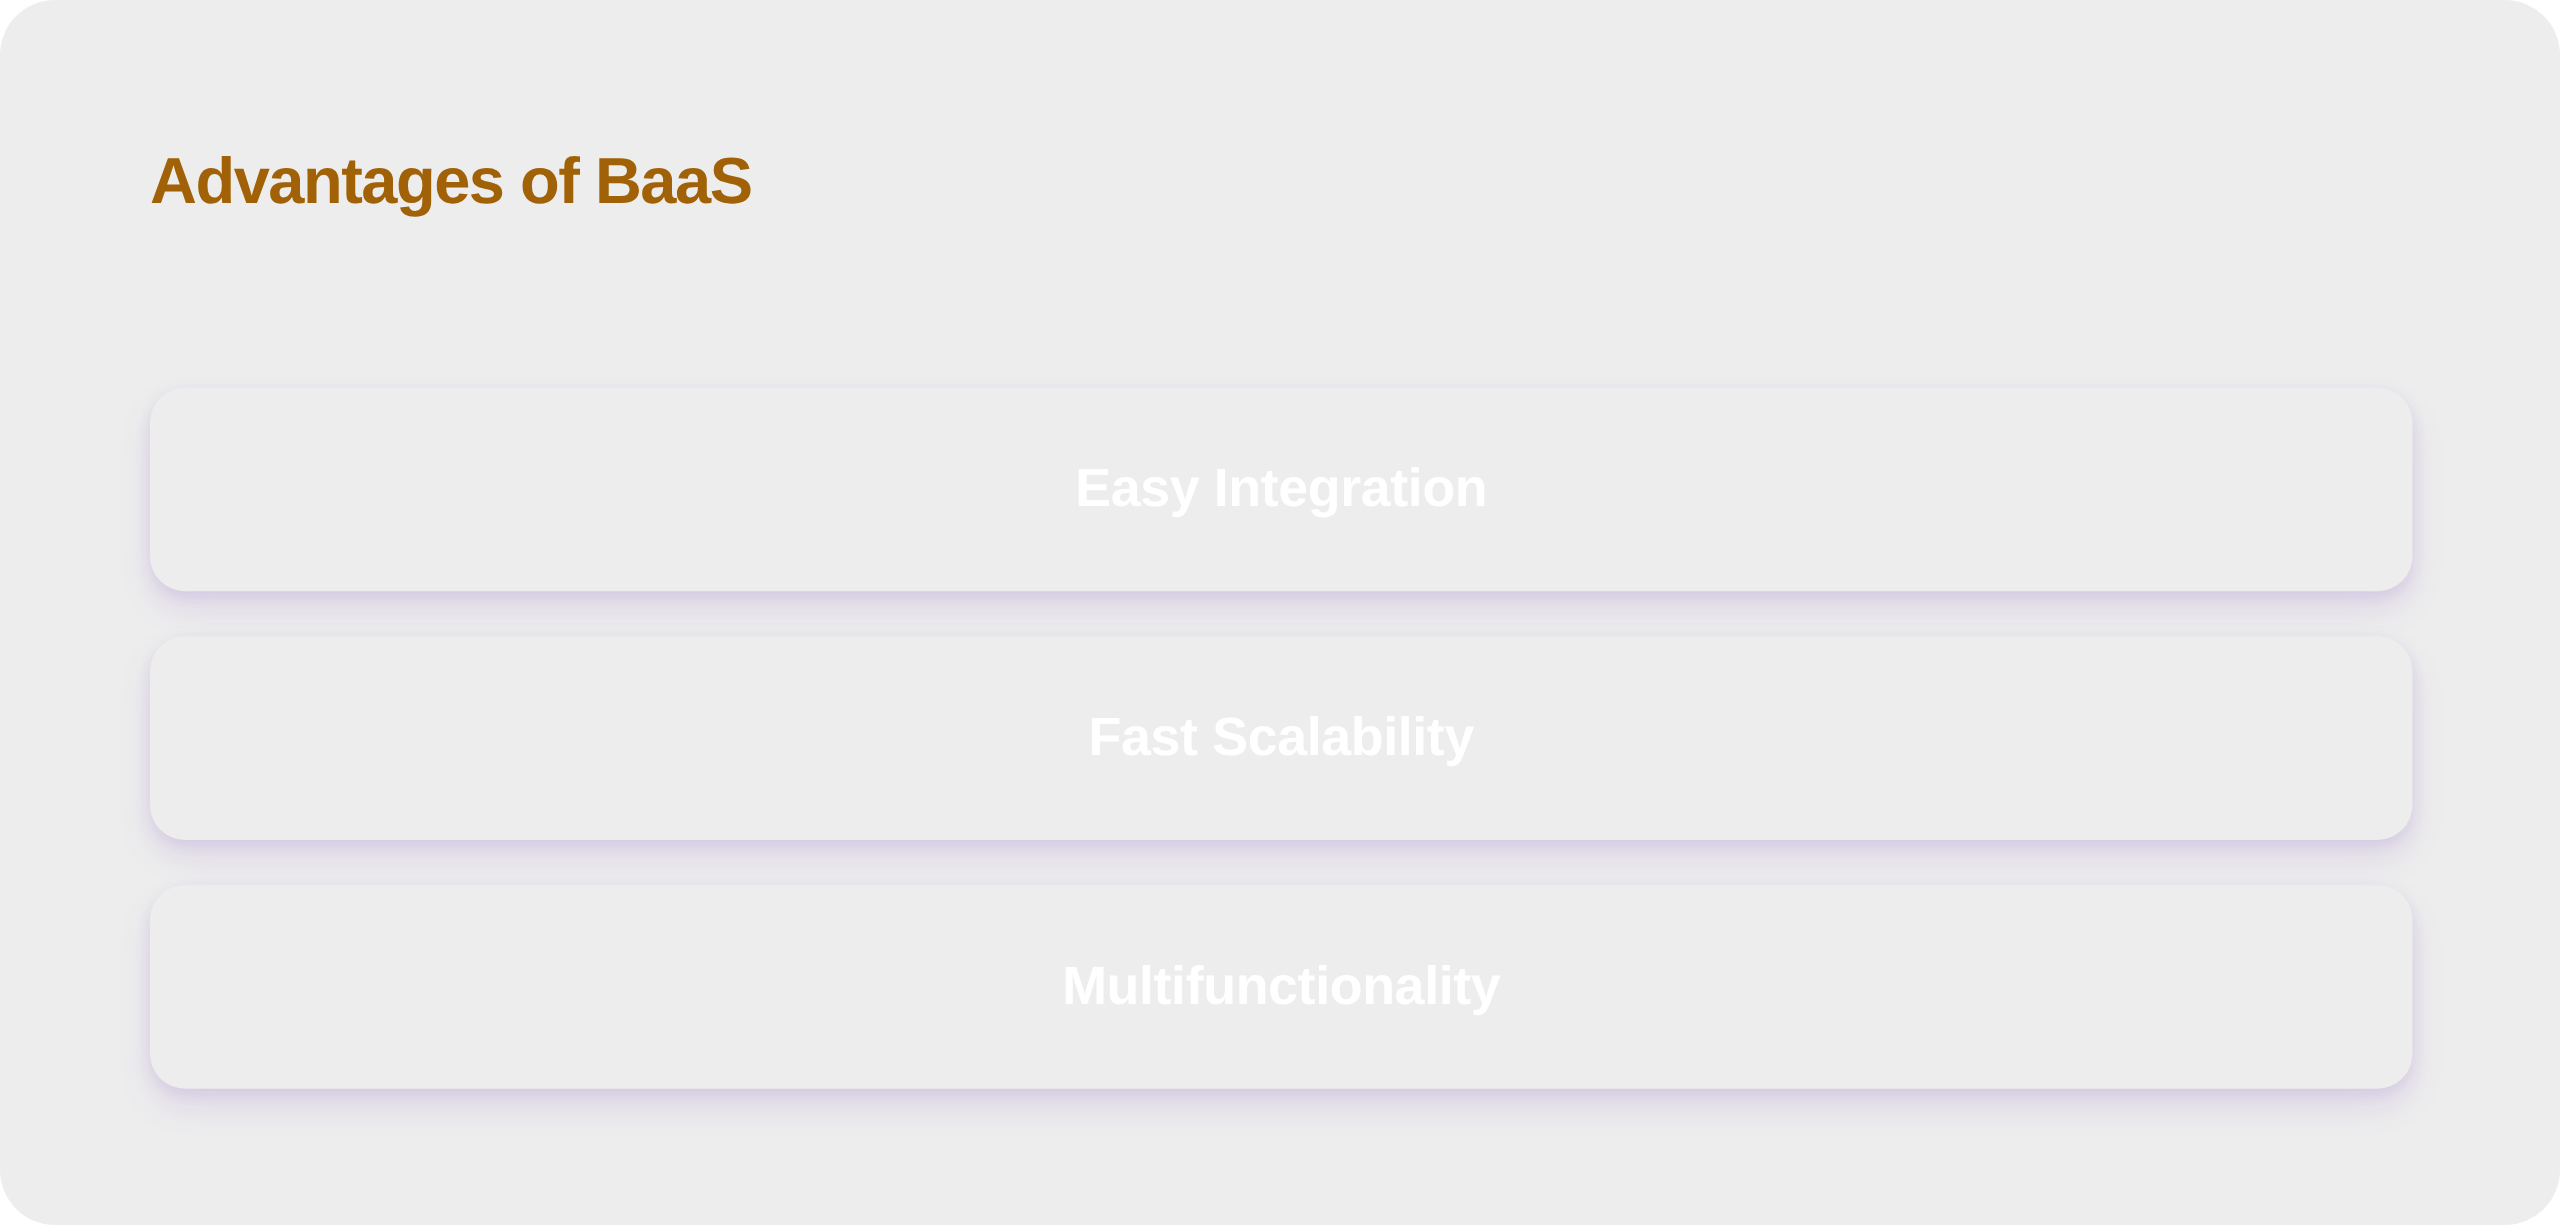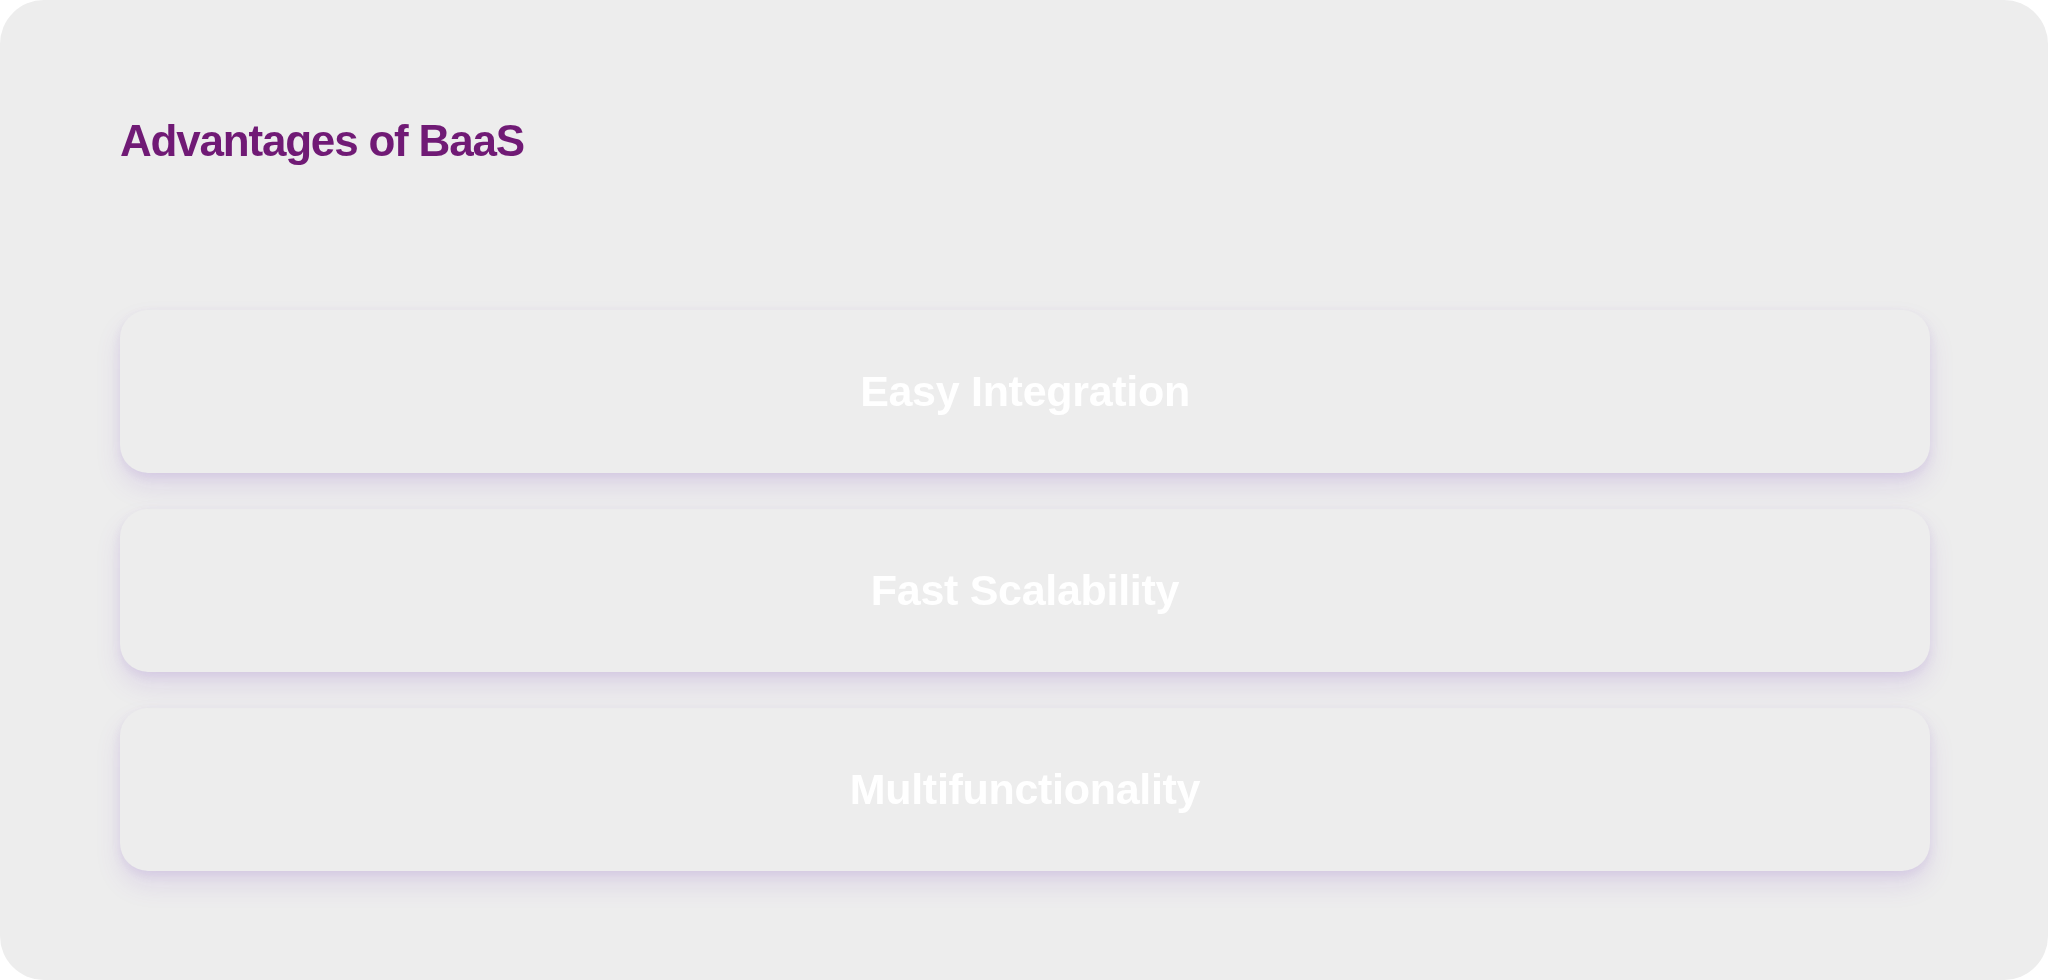--- a/index.html
+++ b/index.html
@@ -29,24 +29,24 @@
     top: 0;
     right: 0;
     bottom: 0;
     padding: 0;
   }
 
   .page-title {
     position: absolute;
     left: 120px;
     top: 118px;
-    font-size: 44px;
+    font-size: 52px;
     font-weight: 700;
     letter-spacing: -1.2px;
-    color: #701a75;
+    color: #a16207;
     line-height: 1.05;
     white-space: nowrap;
   }
 
   .bars {
     position: absolute;
     left: 120px;
     top: 310px;
     width: 1810px;
   }

